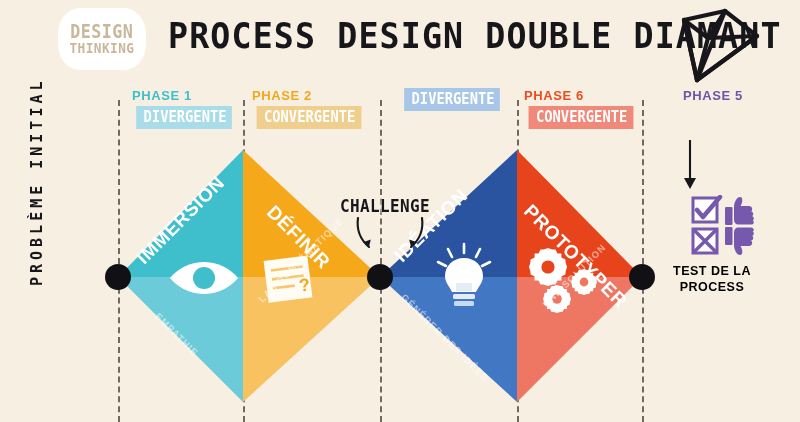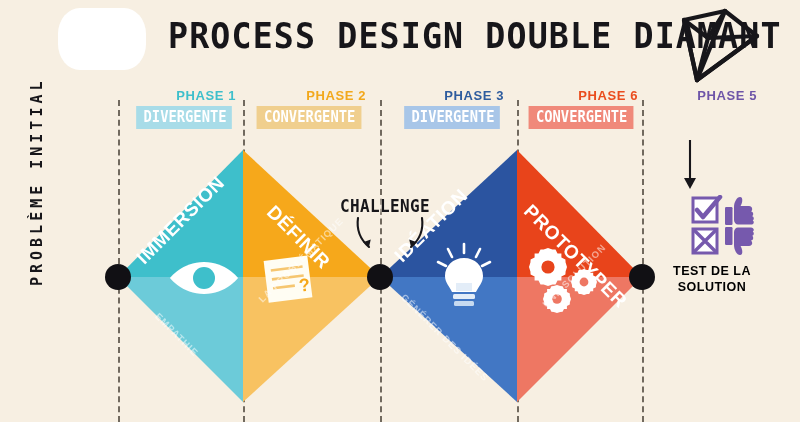--- a/index.html
+++ b/index.html
@@ -37,21 +37,21 @@
   
   #diamond-doodle{position:absolute;left:664px;top:4px;}
 
   
   .vsep{
     position:absolute;top:100px;height:322px;width:0;
     border-left:2px dashed #5A5248;opacity:.85;
   }
 
   
-  .phase{position:absolute;top:88px;text-align:right;}
+  .phase{position:absolute;top:88px;text-align:left;}
   .phase .pname{
     font-size:13px;font-weight:700;letter-spacing:.6px;
     font-family:"Liberation Sans",sans-serif;
     margin-bottom:3px;
   }
   .phase .pbox{
     color:#FFFFFF;font-family:"DejaVu Sans Mono",monospace;
     font-weight:700;font-size:15px;letter-spacing:0px;
     padding:2px 8px 3px;display:block;transform:scaleX(.92);
   }
@@ -103,20 +103,24 @@
     font-family:"Liberation Sans",sans-serif;font-weight:700;
     font-size:12.5px;letter-spacing:.5px;color:#000000;line-height:1.25;
   }
 </style>
 </head>
 <body style="background: rgb(247, 239, 226);">
 
 <div id="stage" style="background: rgb(247, 239, 226);">
 
   <div id="logo-badge" style="background: rgb(255, 255, 255);"></div>
+  <div id="logo-text" style="color: rgb(201, 183, 154);">
+    <span class="l1">DESIGN</span>
+    <span class="l2">THINKING</span>
+  </div>
 
   <div id="headline" style="color: rgb(23, 22, 26);">PROCESS DESIGN DOUBLE DIAMANT</div>
 
   <div id="diamond-doodle">
     <svg width="110" height="84" viewBox="0 0 110 84" fill="none">
       <g stroke="#17161A" stroke-width="4.2" stroke-linejoin="round" stroke-linecap="round" fill="none">
         <path d="M20 16 L61 7 L93 32 L33 76 Z"></path>
         <path d="M20 16 L33 76"></path>
         <path d="M61 7 L33 76"></path>
         <path d="M93 32 L33 76"></path>
@@ -135,21 +139,20 @@
 
   <div class="phase" id="ph1" style="left: 132px; width: 104px;">
     <div class="pname" style="color: rgb(62, 191, 203);">PHASE 1</div>
     <div class="pbox" style="background: rgb(168, 220, 232);">DIVERGENTE</div>
   </div>
   <div class="phase" id="ph2" style="left: 252px; width: 114px;">
     <div class="pname" style="color: rgb(242, 168, 28);">PHASE 2</div>
     <div class="pbox" style="background: rgb(240, 207, 142);">CONVERGENTE</div>
   </div>
   <div class="phase" id="ph3" style="left: 400px; width: 104px;">
-    <div class="pname" style="color: rgb(46, 92, 158);">PHASE 3</div>
     <div class="pbox" style="background: rgb(168, 198, 232);">DIVERGENTE</div>
   </div>
   <div class="phase" id="ph4" style="left: 524px; width: 114px;">
     <div class="pname" style="color: rgb(234, 77, 30);">PHASE 6</div>
     <div class="pbox" style="background: rgb(240, 137, 122);">CONVERGENTE</div>
   </div>
   <div class="phase test" id="ph5" style="left: 683px; width: 74px;">
     <div class="pname" style="color: rgb(110, 85, 168);">PHASE 5</div>
   </div>
 
@@ -279,16 +282,16 @@
 
       <g fill="#7659AD">
         <path d="M44 50 C44 55 47 60 50 60 C52 60 52.6 58 52.2 55.5 C51.8 53 50.5 51 50.5 51 L59 51 C61 51 62.2 49.6 62.2 48 C62.2 46.4 61 45.4 61 45.4 C62.4 45.4 63.2 44.3 63.2 43 C63.2 41.7 62.2 40.8 62.2 40.8 C63.2 40.6 63.8 39.7 63.8 38.6 C63.8 37.4 62.8 36.6 62.8 36.6 C63.5 36.2 63.8 35.5 63.8 34.8 C63.8 33.4 62.6 32.4 61 32.4 L48 32.4 C46 32.4 44 34.4 44 37 Z"></path>
         <rect x="35" y="32" width="7.5" height="18" rx="1.2"></rect>
       </g>
     </svg>
   </div>
 
   <div id="test-caption">
     <div>TEST DE LA</div>
-    <div>SOLUTION</div>
+    <div>PROCESS</div>
   </div>
 
 </div>
 
 </body></html>

